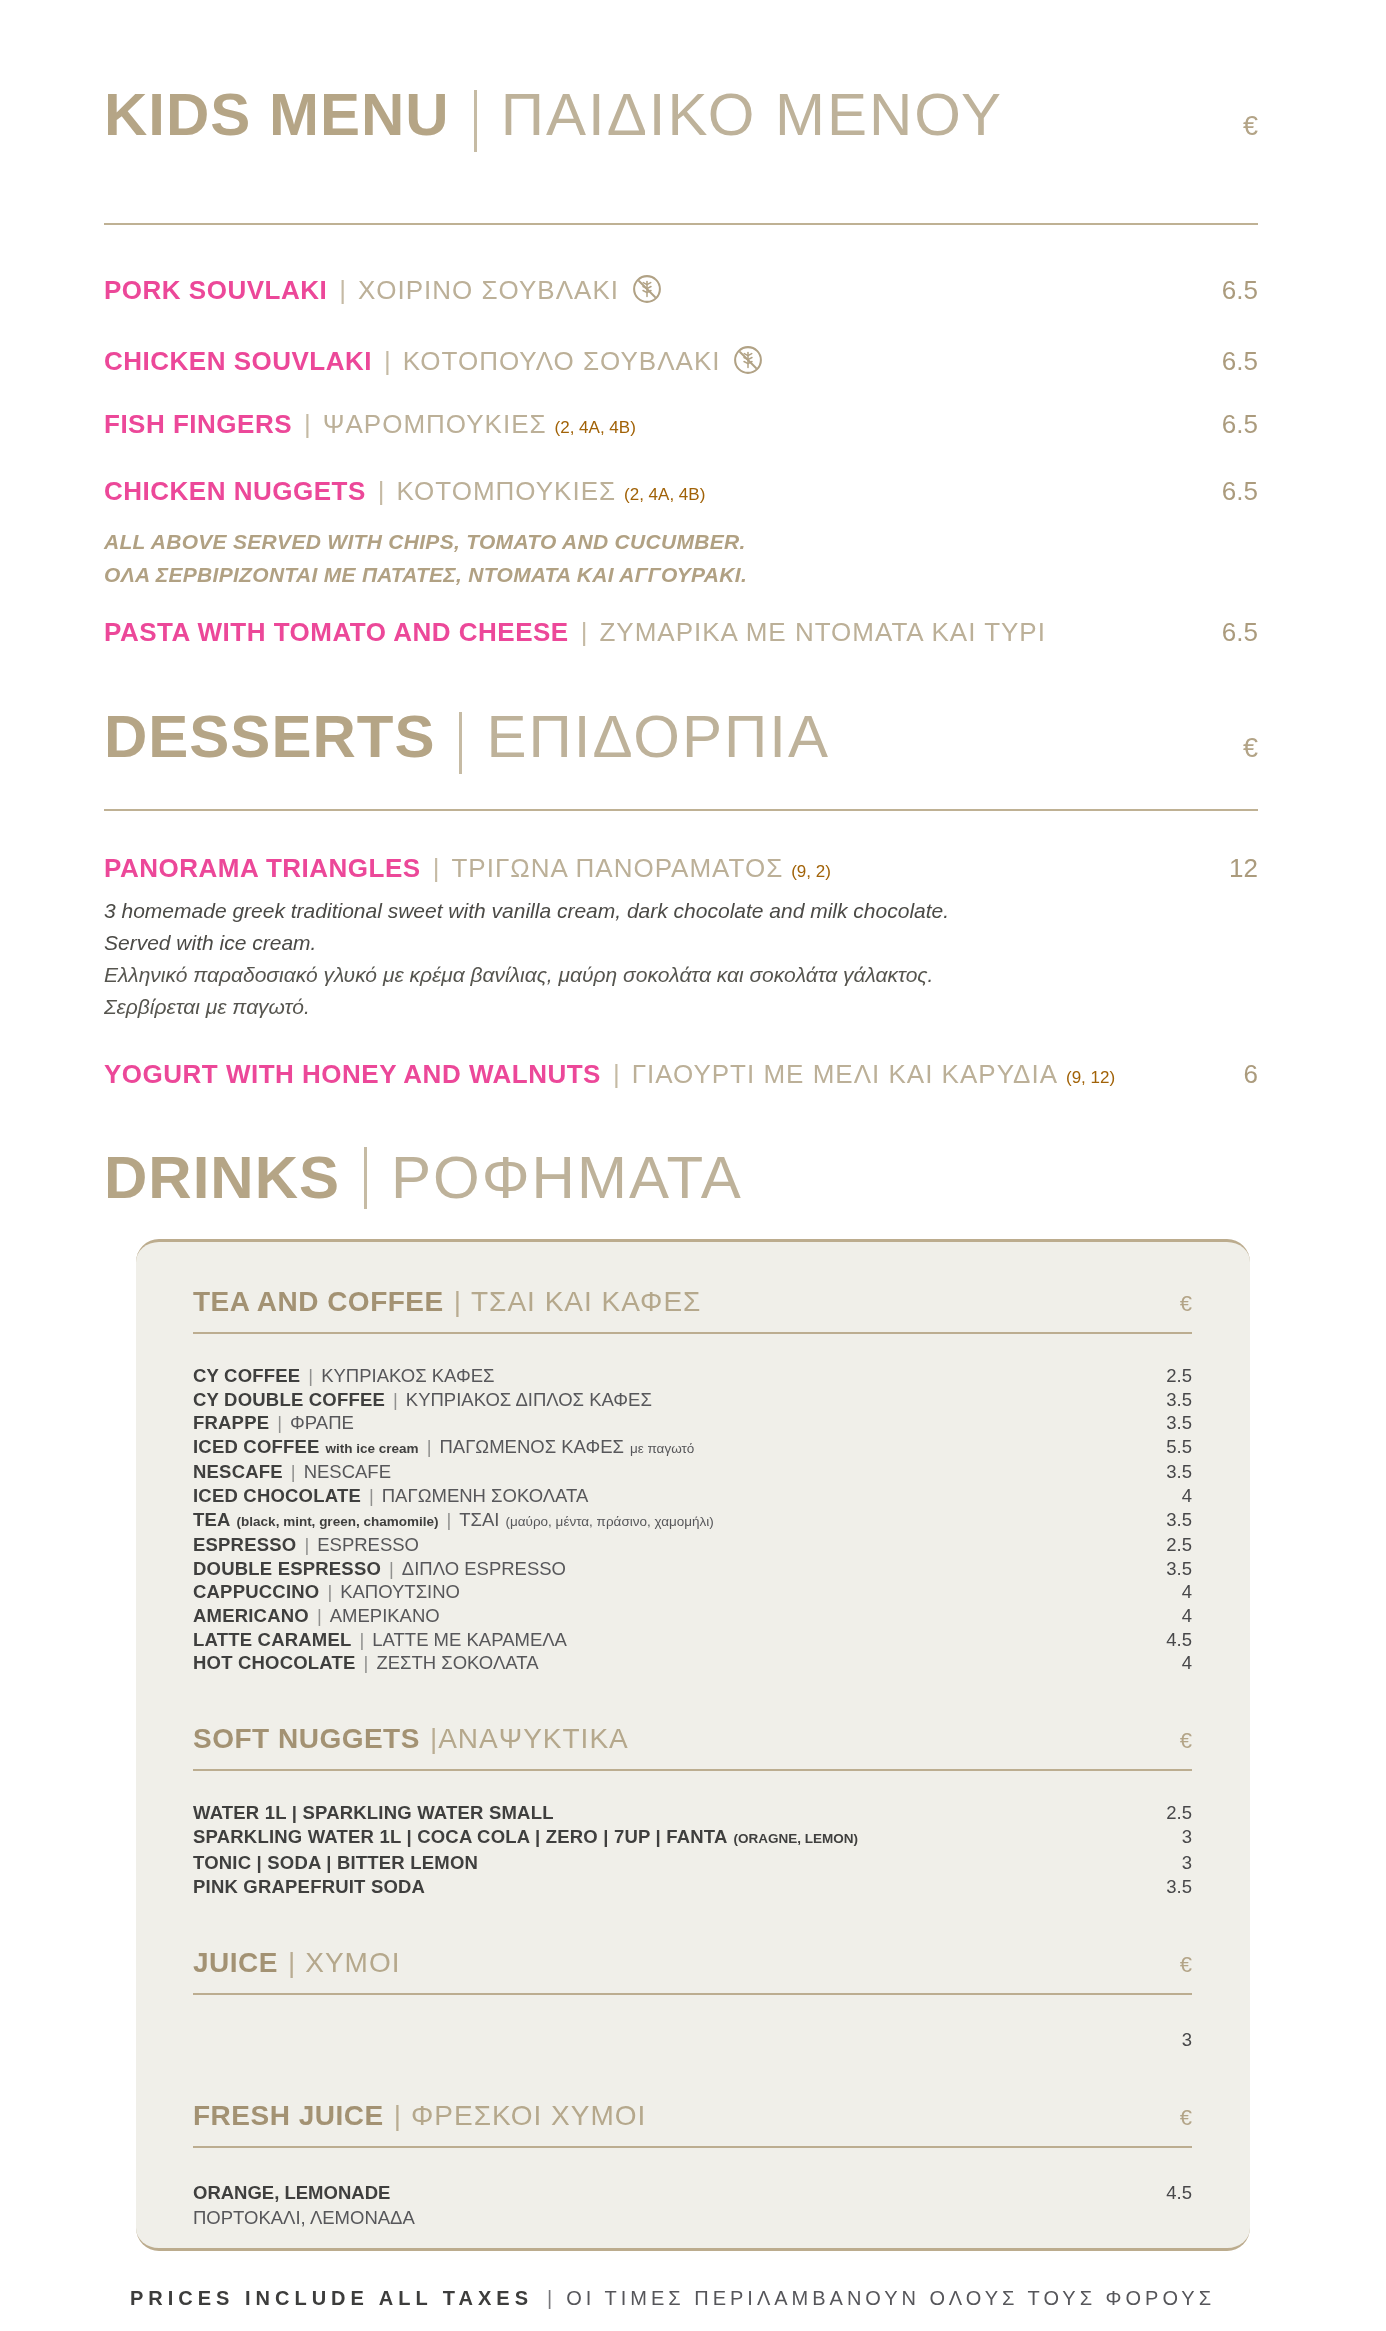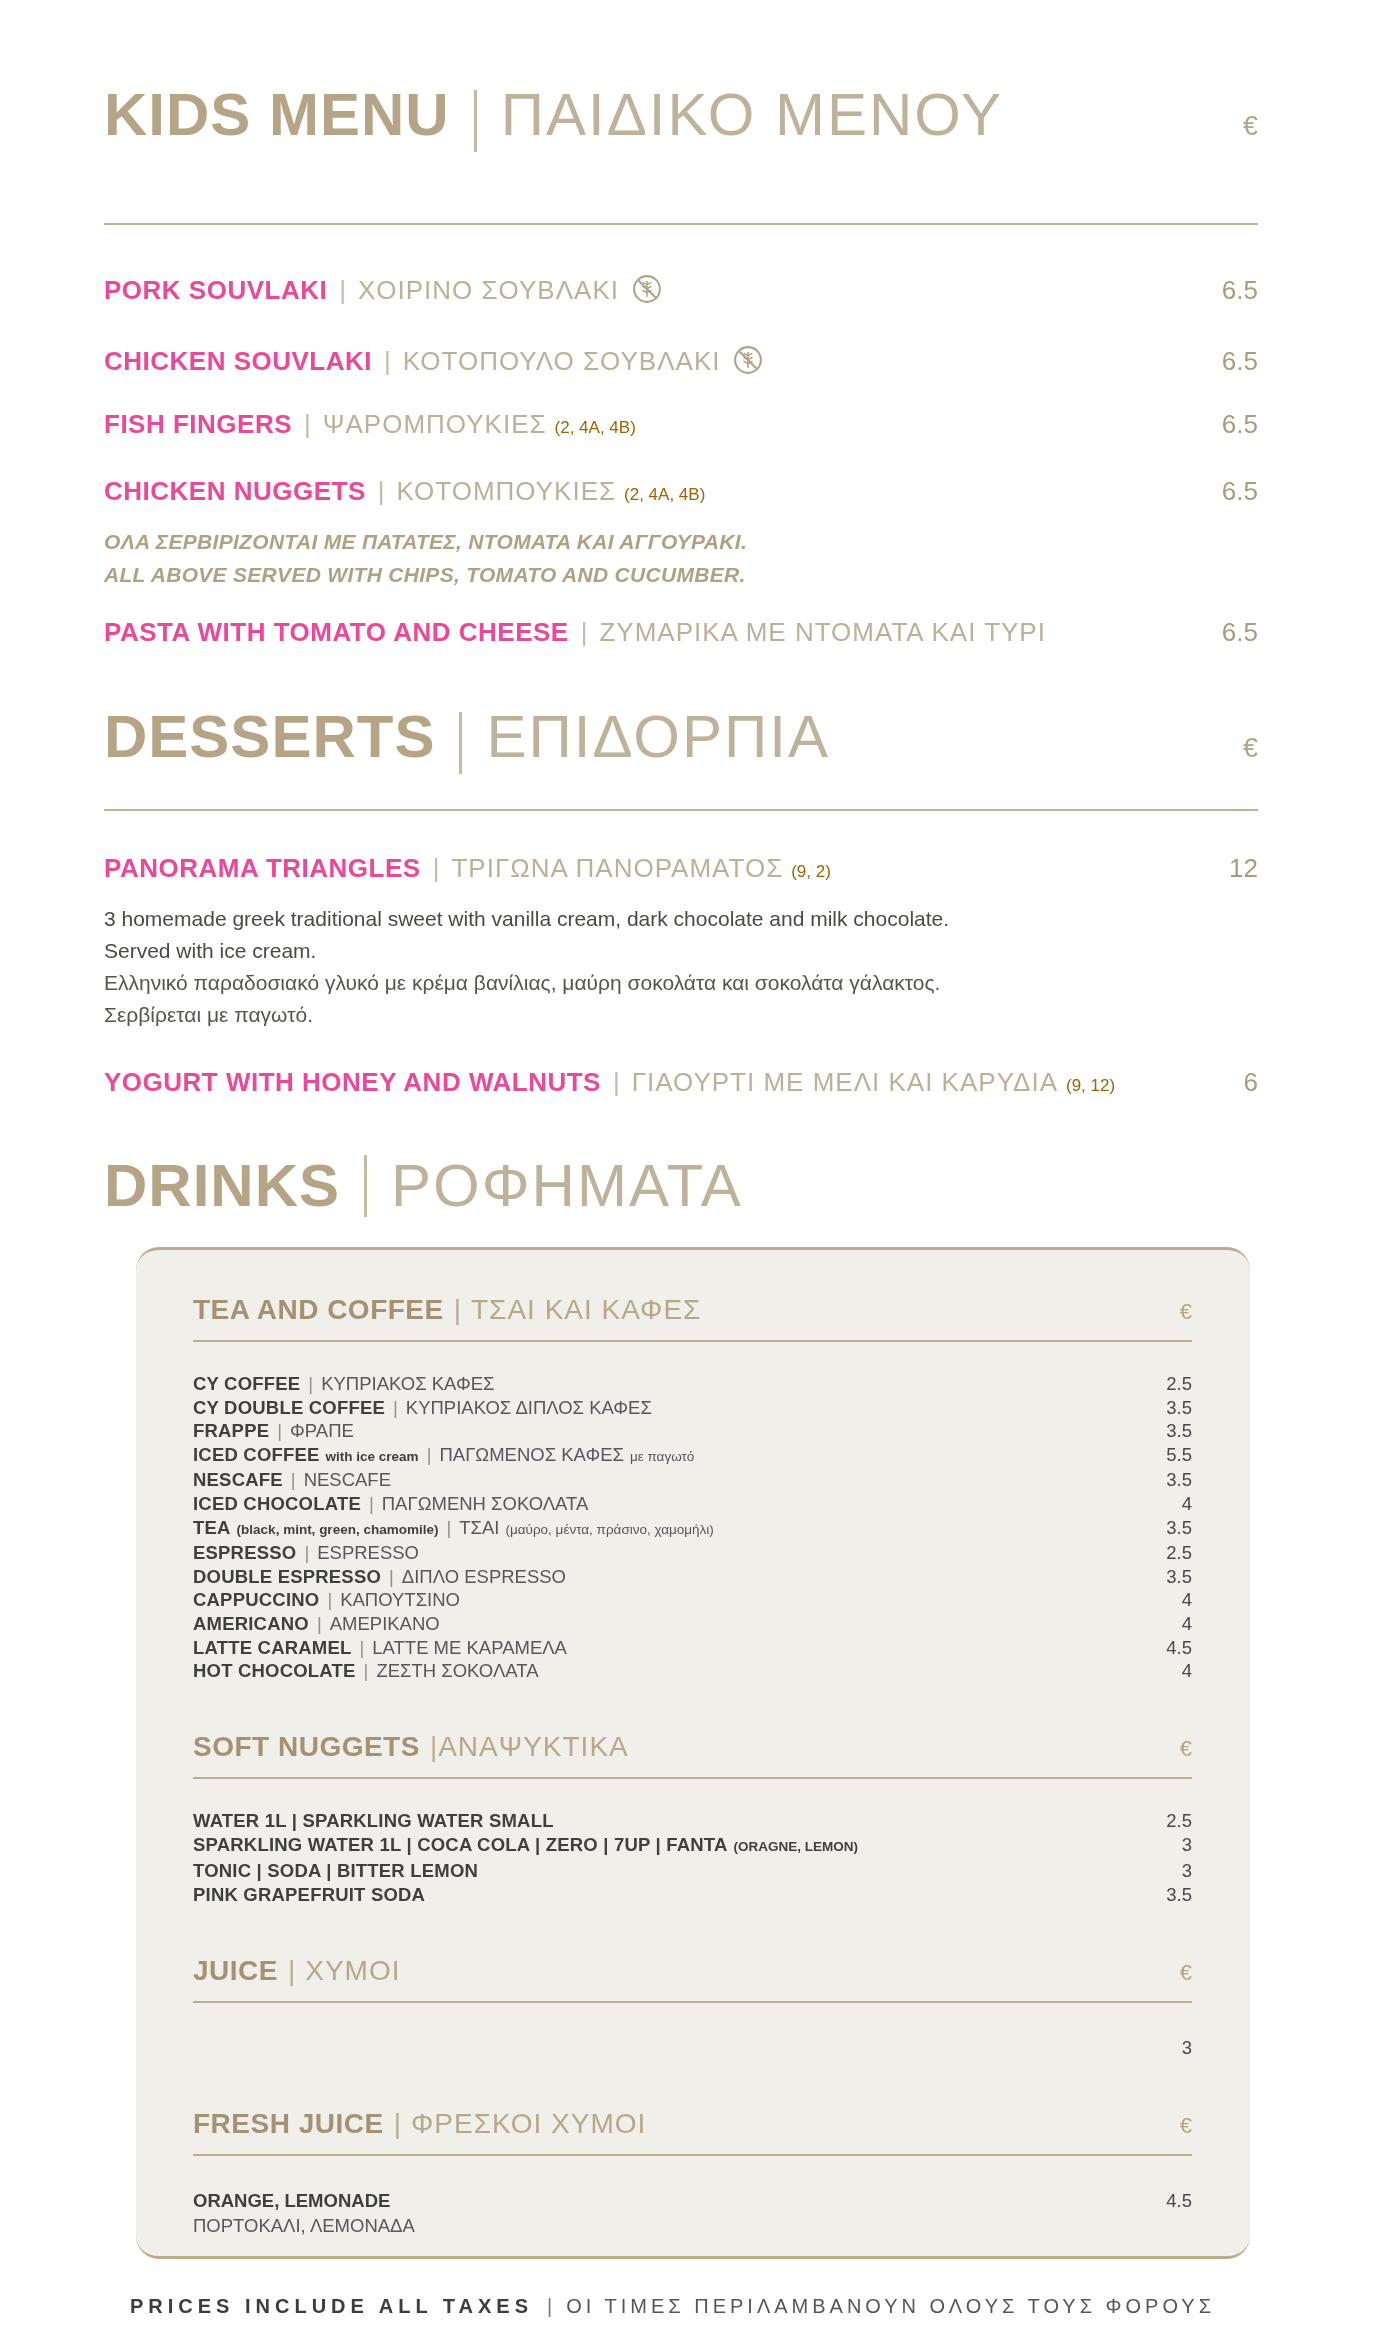--- a/index.html
+++ b/index.html
@@ -25,21 +25,21 @@
   .k-items { margin-top:8px; }
   .k-row { display:flex; align-items:baseline; font-size:26px; line-height:30px; margin-top:33px; }
   .k-row.first { margin-top:42px; }
   .k-en { font-weight:bold; color:#ec4899; letter-spacing:0.5px; }
   .k-sep { font-weight:normal; color:#c5baa4; margin:0 12px; }
   .k-gr { font-weight:normal; color:#bcb098; letter-spacing:1px; }
   .k-tag { font-size:17px; color:#a16207; margin-left:8px; }
   .k-price { margin-left:auto; color:#ab9b7d; padding-left:20px; }
   .gf-icon { margin-left:12px; position:relative; top:6px; }
   .k-note { margin-top:15px; font-style:italic; font-weight:bold; color:#b1a183; font-size:21px; line-height:33px; letter-spacing:0.3px; }
-  .k-desc { margin-top:16px; font-size:21px; line-height:32px; color:#4b4a46; }
+  .k-desc { margin-top:8px; font-size:21px; line-height:32px; color:#4b4a46;font-style:italic; }
   .k-desc .gr-line { color:#56554f; }
   .k-row.yogurt { margin-top:36px; }
   .k-row.pasta { margin-top:26px; }
 
   .sec-desserts { margin-top:57px; }
   .sec-drinks-title { margin-top:52px; }
 
   
   .panel {
     margin:28px 136px 0 136px;
@@ -128,22 +128,22 @@
       </div>
       <div class="k-row">
         <span class="k-en">CHICKEN NUGGETS</span>
         <span class="k-sep">|</span>
         <span class="k-gr">ΚΟΤΟΜΠΟΥΚΙΕΣ</span>
         <span class="k-tag">(2, 4A, 4B)</span>
         <span class="k-price">6.5</span>
       </div>
 
       <div class="k-note">
+        <div>ALL ABOVE SERVED WITH CHIPS, TOMATO AND CUCUMBER.</div>
         <div>ΟΛΑ ΣΕΡΒΙΡΙΖΟΝΤΑΙ ΜΕ ΠΑΤΑΤΕΣ, ΝΤΟΜΑΤΑ ΚΑΙ ΑΓΓΟΥΡΑΚΙ.</div>
-        <div>ALL ABOVE SERVED WITH CHIPS, TOMATO AND CUCUMBER.</div>
       </div>
 
       <div class="k-row pasta">
         <span class="k-en">PASTA WITH TOMATO AND CHEESE</span>
         <span class="k-sep">|</span>
         <span class="k-gr">ΖΥΜΑΡΙΚΑ ΜΕ ΝΤΟΜΑΤΑ ΚΑΙ ΤΥΡΙ</span>
         <span class="k-price">6.5</span>
       </div>
     </div>
   </div>

